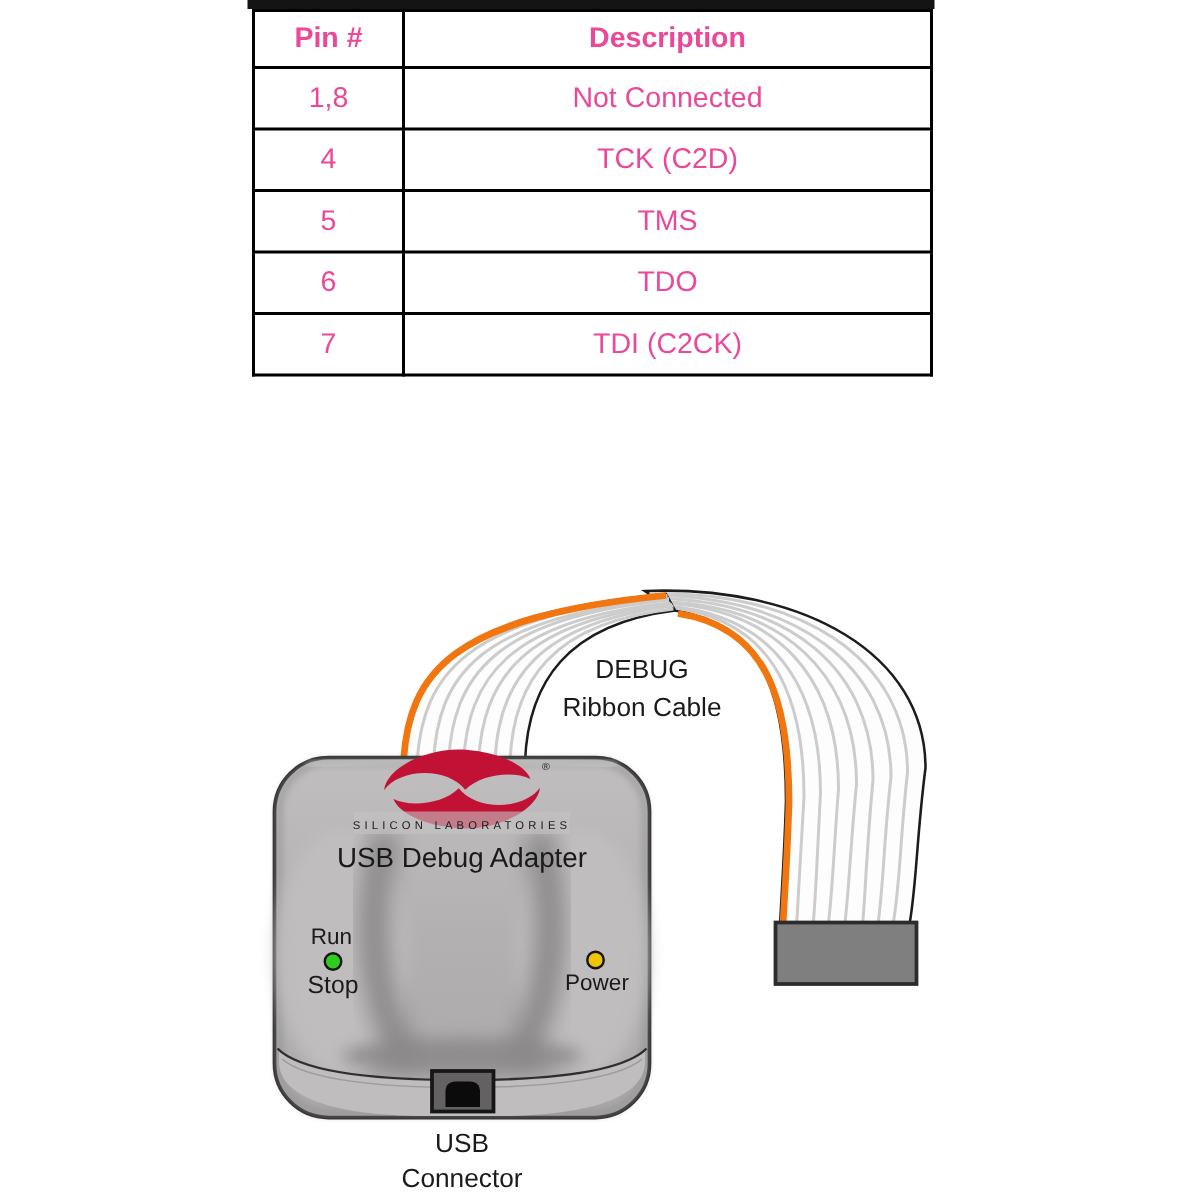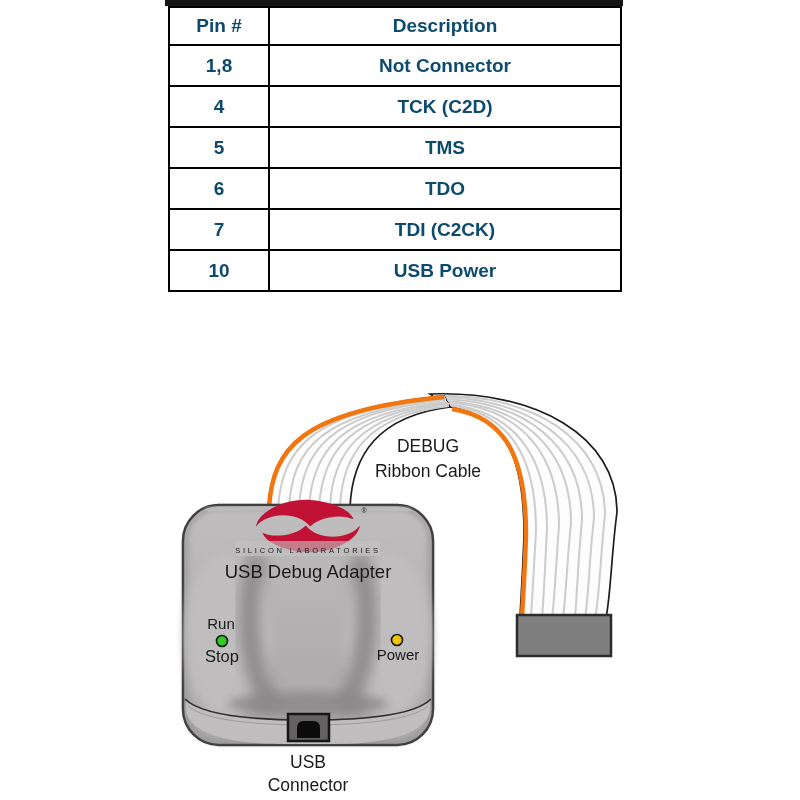--- a/index.html
+++ b/index.html
@@ -1,24 +1,24 @@
 <!DOCTYPE html>
 <html><head>
 <meta charset="utf-8">
 <style>
   html,body{margin:0;padding:0;background:#ffffff;}
   .page{position:relative;width:720px;height:800px;background:#ffffff;overflow:hidden;
-        font-family:"Liberation Sans", sans-serif;color:#0c4a6e;}
+        font-family:"Liberation Sans", sans-serif;color:#ec4899;}
   .top-bar{position:absolute;left:165px;top:0;width:458px;height:6px;background:#141414;}
   table.pin-table{position:absolute;left:168px;top:6px;width:454px;border-collapse:collapse;
         table-layout:fixed;background:#fff;}
   table.pin-table th,table.pin-table td{border:2px solid #000;text-align:center;vertical-align:middle;
         font-size:19px;padding:0;}
   table.pin-table th{height:36px;font-weight:bold;}
-  table.pin-table td{height:39px;font-weight:bold;margin-top:28px;}
+  table.pin-table td{height:39px;font-weight:normal;margin-top:28px;}
   col.c-pin{width:100px;}
   col.c-desc{width:352px;}
   svg.figure{position:absolute;left:0;top:0;width:800px;height:800px;}
   svg text{font-family:"Liberation Sans", sans-serif;fill:#1a1a1a;}
 </style>
 </head>
 <body>
 
 <div class="page">
 
@@ -31,41 +31,37 @@
       </colgroup>
     <thead>
       <tr>
         <th>Pin #</th>
         <th>Description</th>
       </tr>
     </thead>
     <tbody>
         <tr>
           <td>1,8</td>
-          <td>Not Connector</td>
+          <td>Not Connected</td>
         </tr>
         <tr>
           <td>4</td>
           <td>TCK (C2D)</td>
         </tr>
         <tr>
           <td>5</td>
           <td>TMS</td>
         </tr>
         <tr>
           <td>6</td>
           <td>TDO</td>
         </tr>
         <tr>
           <td>7</td>
           <td>TDI (C2CK)</td>
-        </tr>
-        <tr>
-          <td>10</td>
-          <td>USB Power</td>
         </tr>
       </tbody>
   </table>
 
   <svg class="figure" viewBox="0 0 800 800">
     <defs>
       <linearGradient id="bodyGrad" x1="0" y1="0" x2="0" y2="1">
         <stop offset="0" stop-color="#c0bebe"></stop>
         <stop offset="0.5" stop-color="#b2b0b0"></stop>
         <stop offset="1" stop-color="#aaa8a8"></stop>

